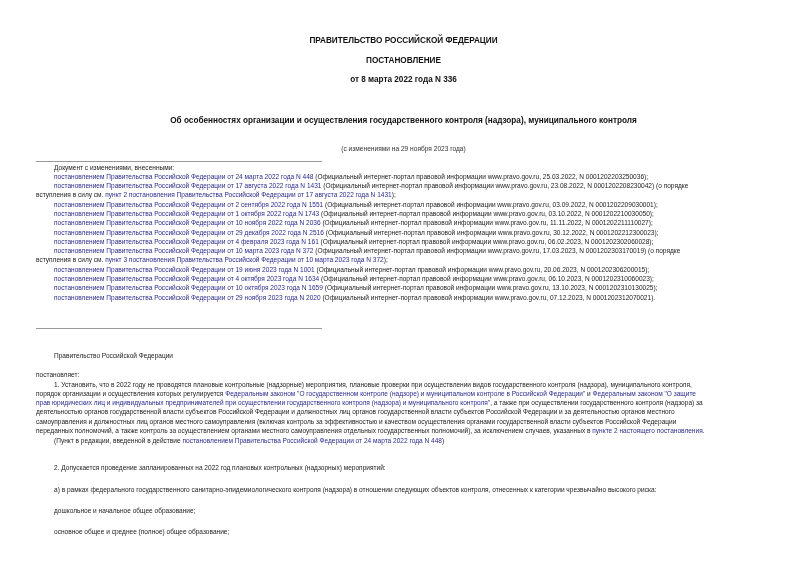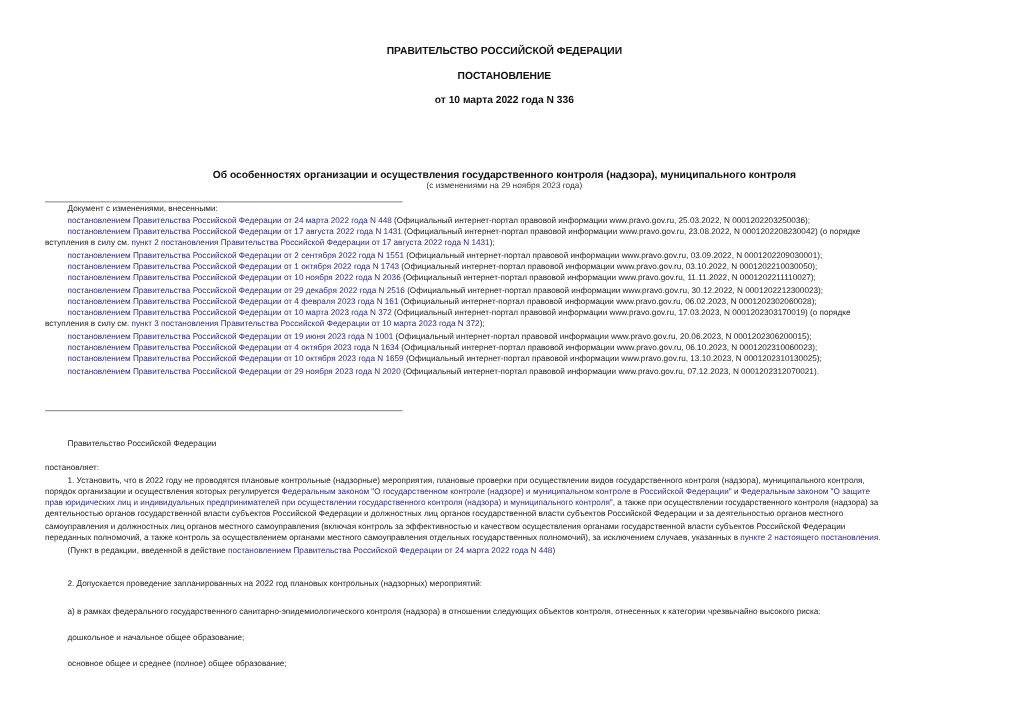--- a/index.html
+++ b/index.html
@@ -12,22 +12,22 @@
   .lk { color: #2b2b8c; }
   a { text-decoration: none; }
 </style>
 </head>
 <body>
 
 <div>
 
   <div class="hdr" style="top:36px">ПРАВИТЕЛЬСТВО РОССИЙСКОЙ ФЕДЕРАЦИИ</div>
   <div class="hdr" style="top:56px">ПОСТАНОВЛЕНИЕ</div>
-  <div class="hdr" style="top:75px">от 10 марта 2022 года N 336</div>
-  <div class="hdr" style="top:135px">Об особенностях организации и осуществления государственного контроля (надзора), муниципального контроля</div>
+  <div class="hdr" style="top:75px">от 8 марта 2022 года N 336</div>
+  <div class="hdr" style="top:116px">Об особенностях организации и осуществления государственного контроля (надзора), муниципального контроля</div>
   <div class="subtitle" style="top:145px">(с изменениями на 29 ноября 2023 года)</div>
 
   <div class="rule" style="top:161px"></div>
 
   <div>
     <div class="ln" style="left:54px;top:163px">Документ с изменениями, внесенными:</div>
 
     <div class="ln" style="left:54px;top:172px"><a class="lk">постановлением Правительства Российской Федерации от 24 марта 2022 года N 448</a><span> (Официальный интернет-портал правовой информации www.pravo.gov.ru, 25.03.2022, N 0001202203250036);</span></div>
 
     <div class="ln" style="left:54px;top:181px"><a class="lk">постановлением Правительства Российской Федерации от 17 августа 2022 года N 1431</a><span> (Официальный интернет-портал правовой информации www.pravo.gov.ru, 23.08.2022, N 0001202208230042) (о порядке</span></div>

